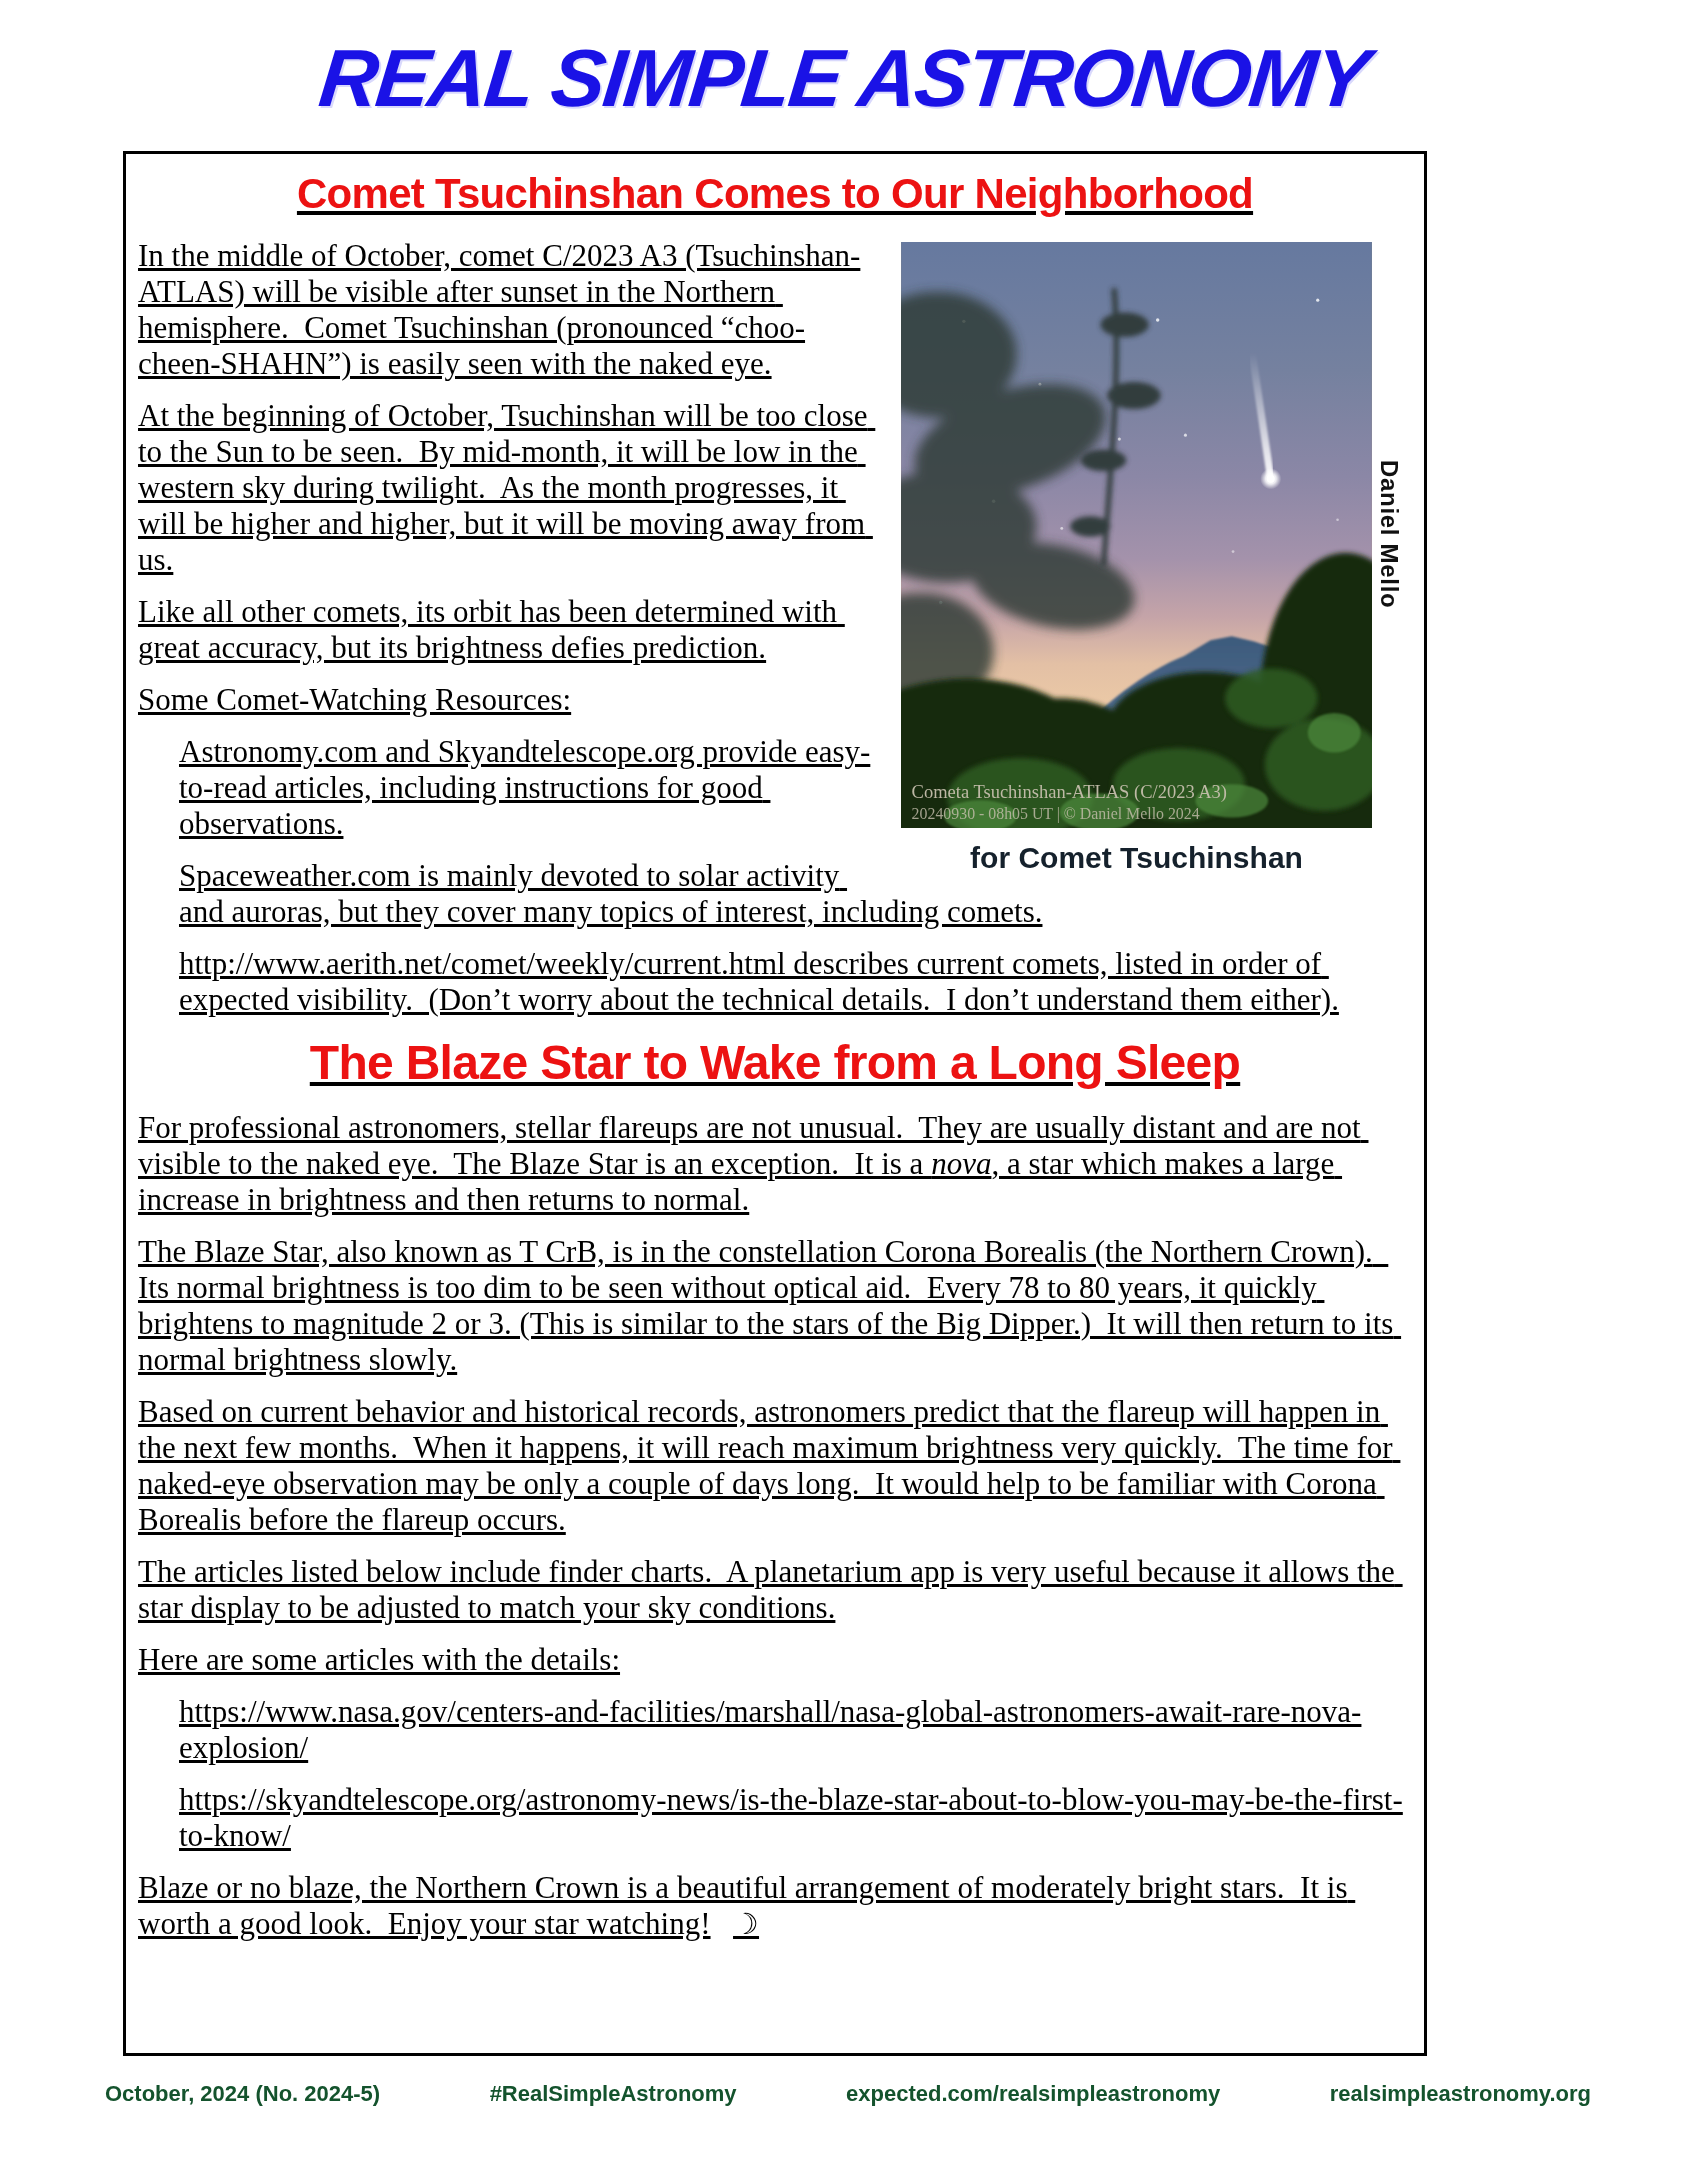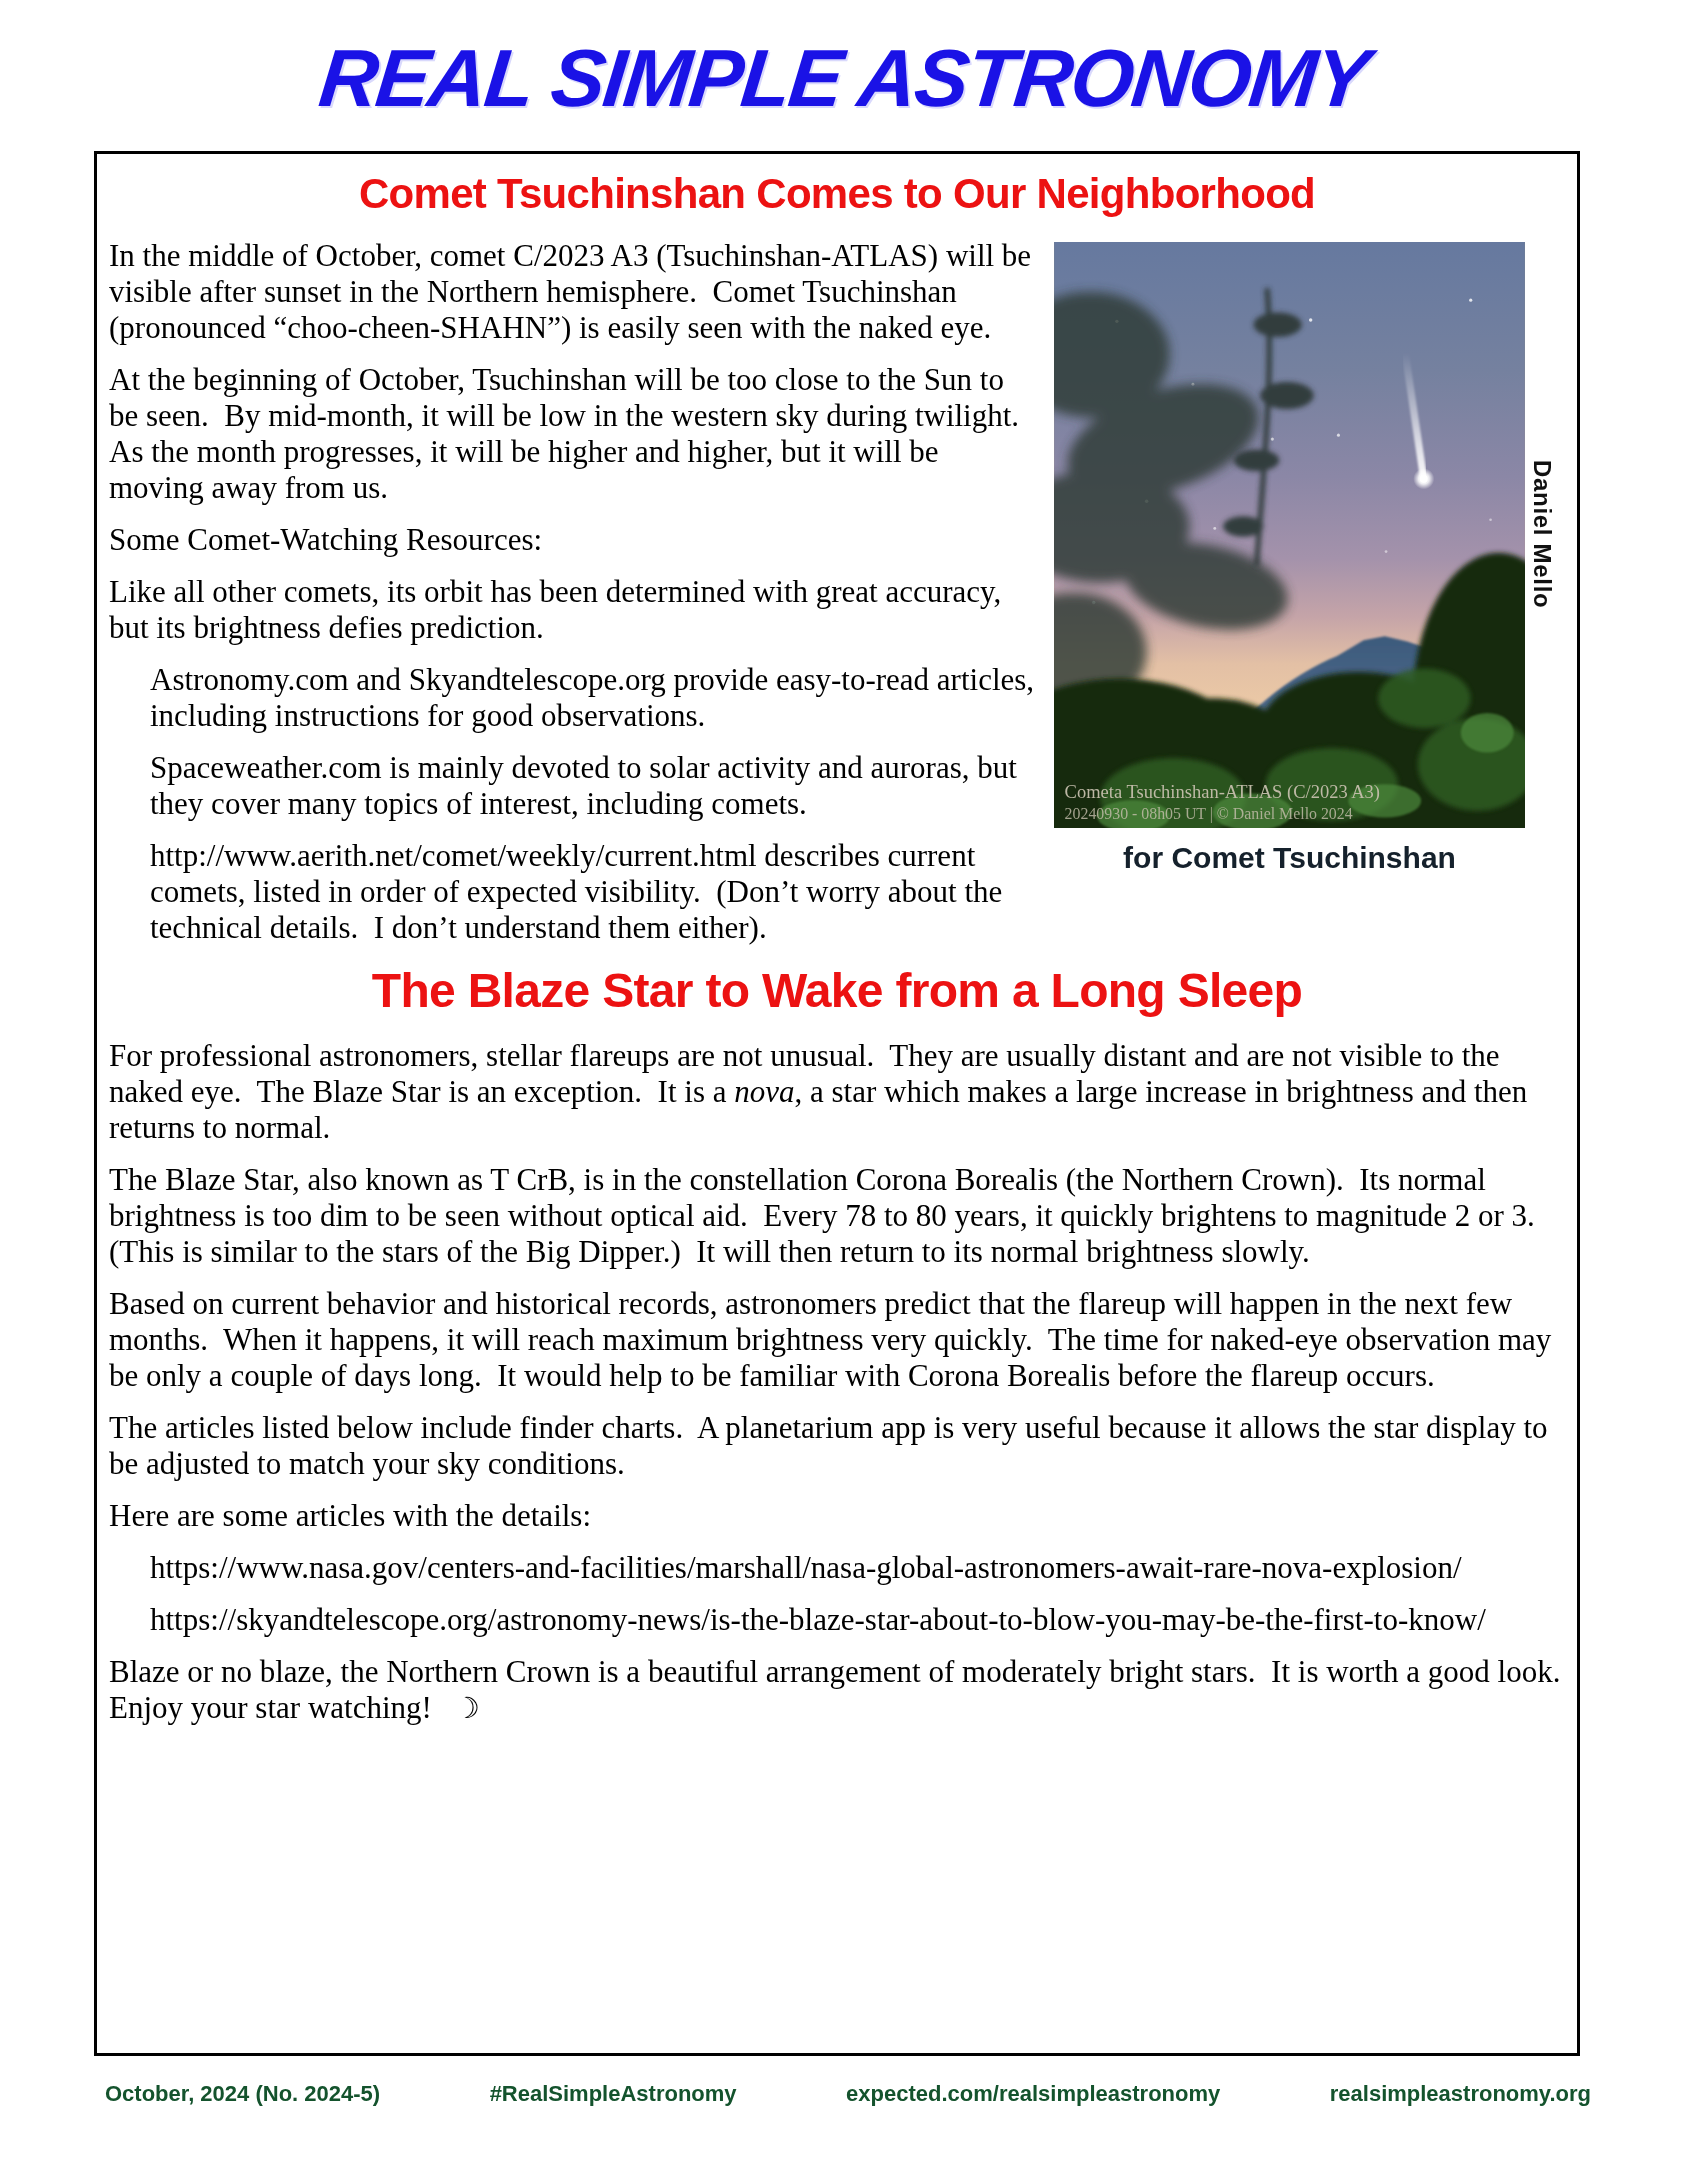--- a/index.html
+++ b/index.html
@@ -16,23 +16,23 @@
     font-family:"Liberation Sans",sans-serif;
     font-weight:700;font-style:italic;
     font-size:81px;letter-spacing:-2px;
     color:#1a12e6;
     transform:skewX(-6deg);
     text-shadow:2px 2px 0 rgba(120,120,245,.28);
     white-space:nowrap;
   }
   
   .frame{
-    position:absolute;left:94px;top:151px;width:1486px;height:1905px;
+    position:absolute;left:123px;top:151px;width:1304px;height:1905px;
     border:3.3px solid #000;box-sizing:border-box;
-    padding:12px 12px 0 12px;overflow:hidden;
+    padding:12px 12px 0 12px;overflow:hidden;text-decoration:underline;
   }
   .article-heading{
     font-family:"Liberation Sans",sans-serif;font-weight:700;
     color:#ec1212;text-align:center;margin:4px 0 20px 0;
     letter-spacing:-0.7px;
   }
   .h1-size{font-size:42px;}
   .h2-size{font-size:48px;clear:both;margin-top:17px;text-align:center;}
   p.body{
     font-size:31px;line-height:36px;margin:0 0 16px 0;
@@ -187,22 +187,22 @@
         </svg>
       </div>
       <div class="photo-credit">Daniel Mello</div>
       <figcaption>
         <div>for Comet Tsuchinshan</div>
       </figcaption>
     </figure>
 
     <p class="body">In the middle of October, comet C/2023 A3 (Tsuchinshan-ATLAS) will be visible after sunset in the Northern hemisphere.  Comet Tsuchinshan (pronounced “choo-cheen-SHAHN”) is easily seen with the naked eye.</p>
     <p class="body">At the beginning of October, Tsuchinshan will be too close to the Sun to be seen.  By mid-month, it will be low in the western sky during twilight.  As the month progresses, it will be higher and higher, but it will be moving away from us.</p>
+    <p class="body">Like all other comets, its orbit has been determined with great accuracy, but its brightness defies prediction.</p>
     <p class="body">Some Comet-Watching Resources:</p>
-    <p class="body">Like all other comets, its orbit has been determined with great accuracy, but its brightness defies prediction.</p>
     <p class="body indent">Astronomy.com and Skyandtelescope.org provide easy-to-read articles, including instructions for good observations.</p>
     <p class="body indent">Spaceweather.com is mainly devoted to solar activity and auroras, but they cover many topics of interest, including comets.</p>
     <p class="body indent">http://www.aerith.net/comet/weekly/current.html describes current comets, listed in order of expected visibility.  (Don’t worry about the technical details.  I don’t understand them either).</p>
   </section>
 
   <section>
     <h2 class="article-heading h2-size">The Blaze Star to Wake from a Long Sleep</h2>
 
     <p class="body"><span>For professional astronomers, stellar flareups are not unusual.  They are usually distant and are not visible to the naked eye.  The Blaze Star is an exception.  It is a </span><i>nova</i><span>, a star which makes a large increase in brightness and then returns to normal.</span></p>
 

